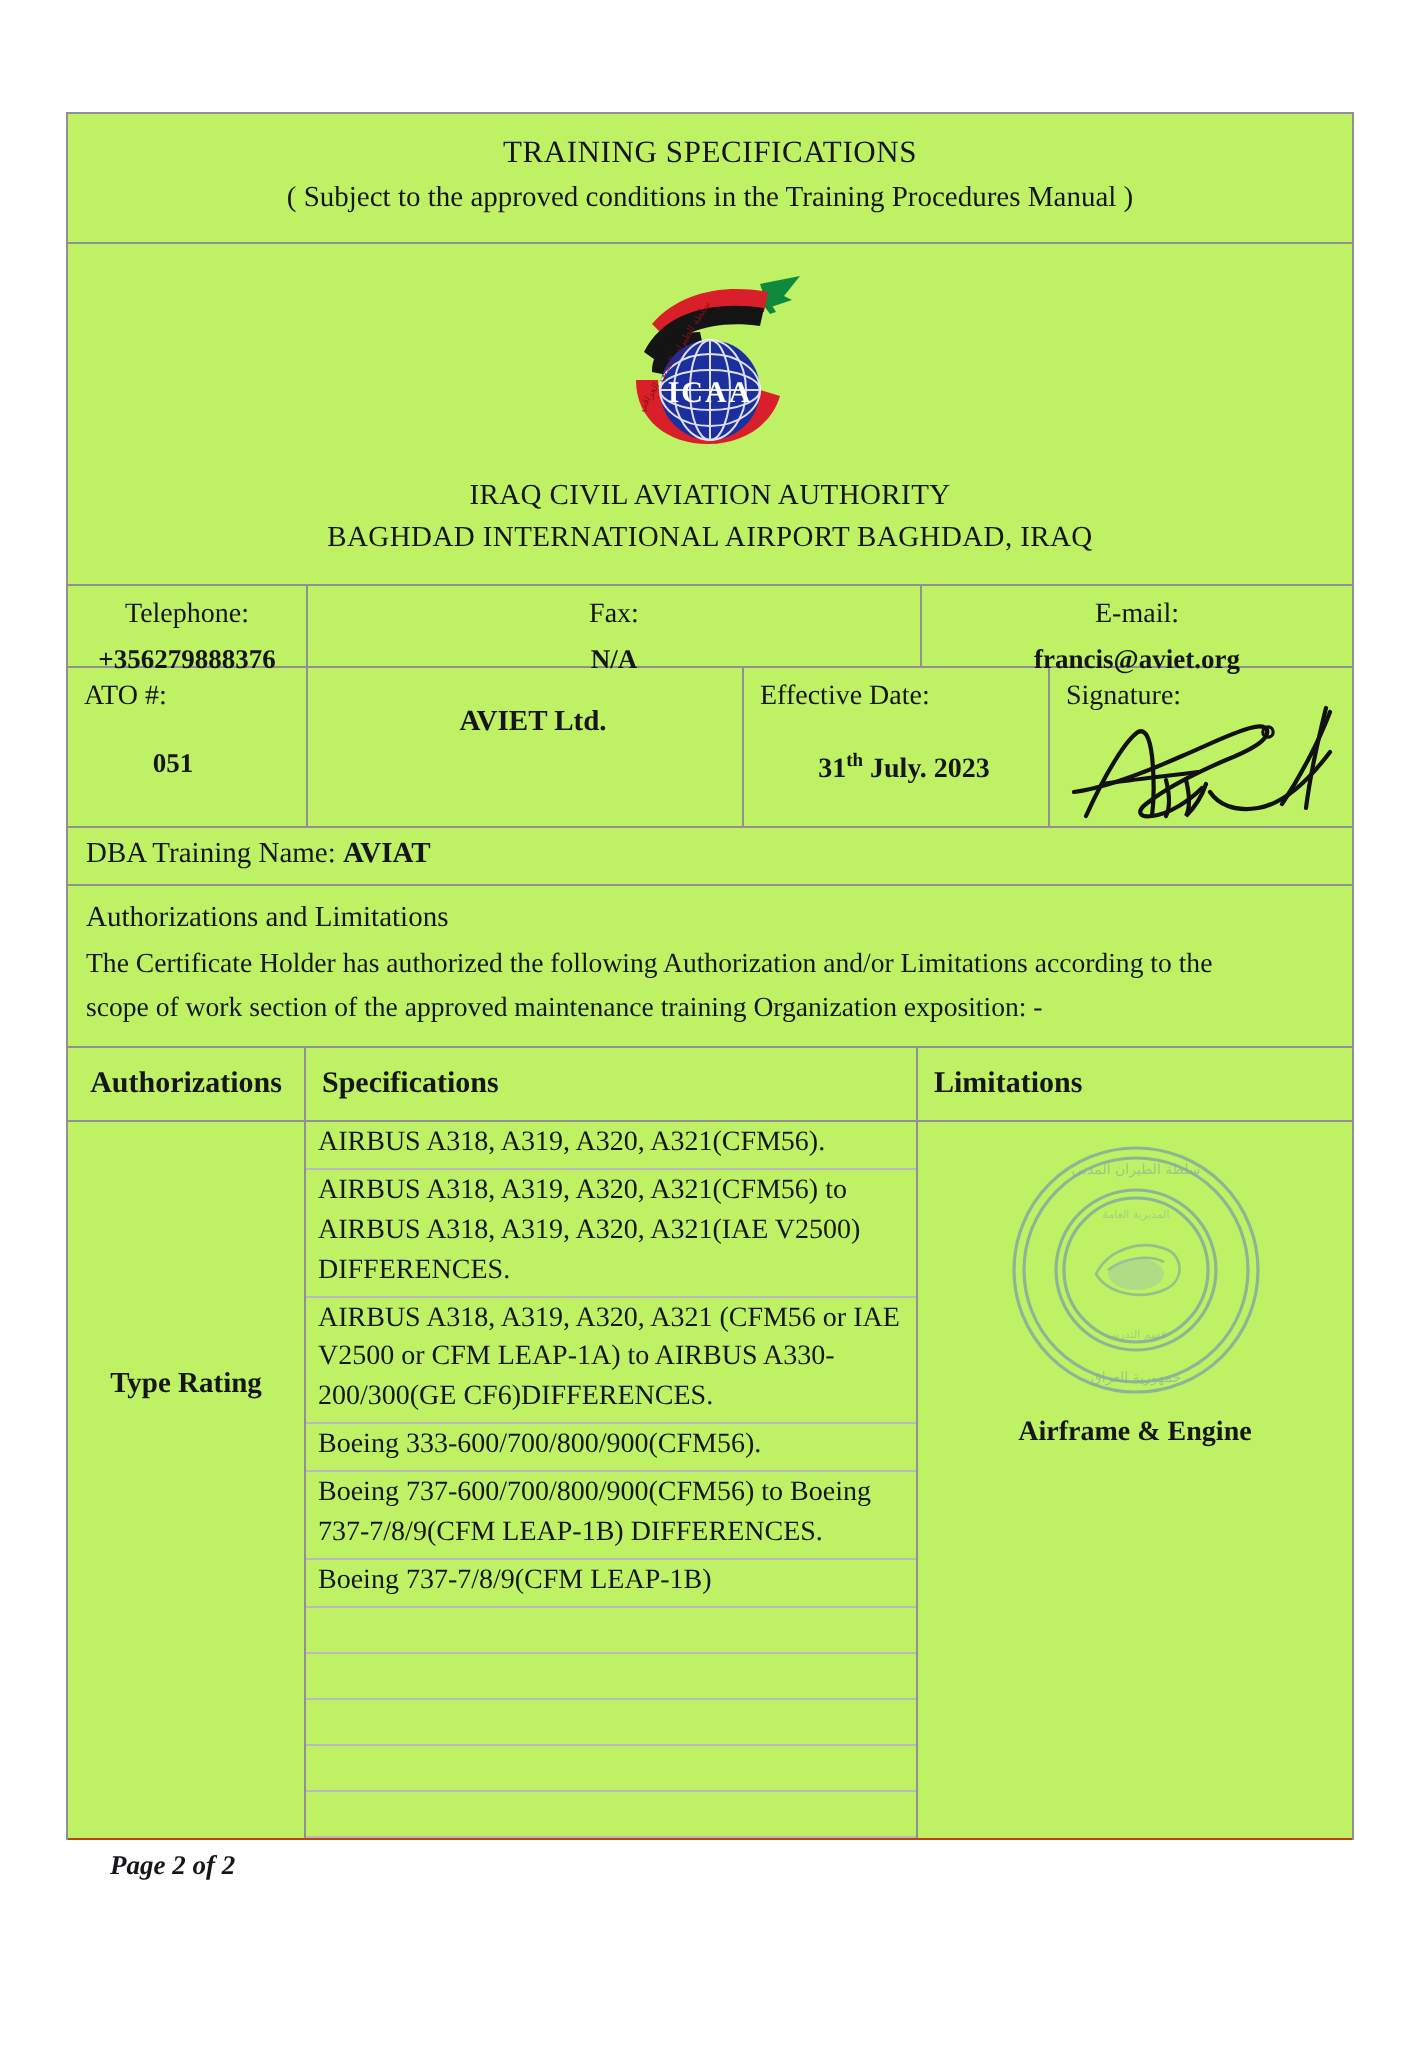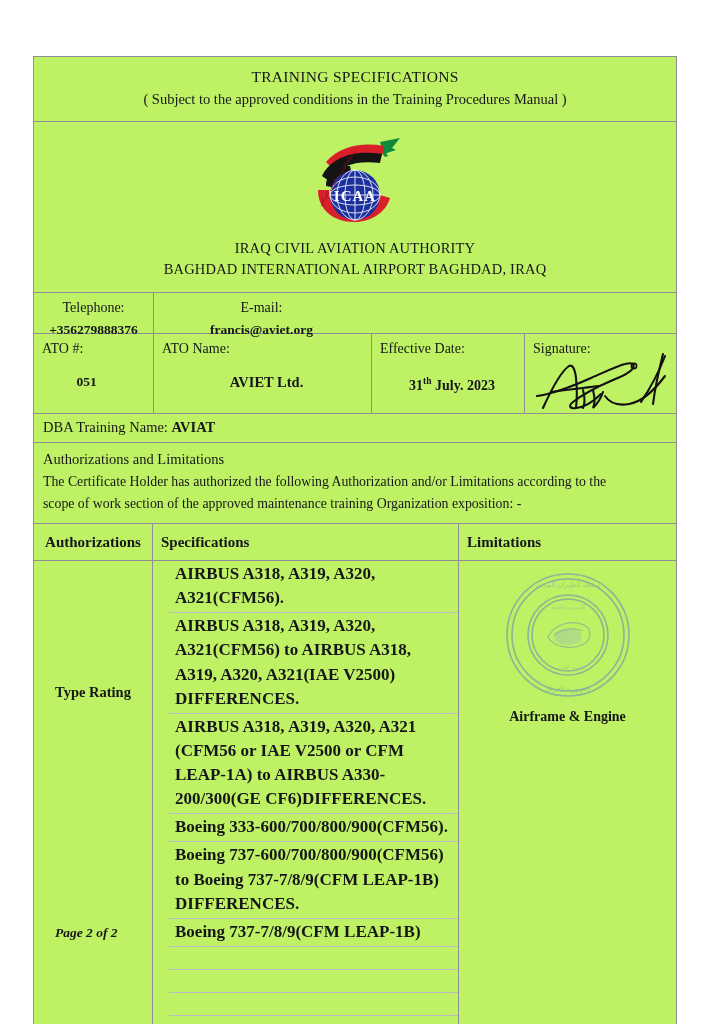--- a/index.html
+++ b/index.html
@@ -161,24 +161,23 @@
     align-items: center;
     padding-left: 8px;
   }
   .col-auth .th { justify-content: center; padding-left: 0; }
 
   .spec-body { }
   .spec-cell {
     border-bottom: 1px solid #b9b9bf;
     box-sizing: border-box;
     padding: 1px 4px 2px 6px;
-    font-size: 17px;
-    font-weight: bold;
+    font-size: 14px;
+    font-weight: normal;
     line-height: 1.42;
-    margin-left: 16px;
   }
   .spec-cell.empty { height: 23px; padding: 0; }
 
   .auth-label {
     position: absolute;
     left: 0; right: 0;
     top: 160px;
     text-align: center;
     font-weight: bold;
     font-size: 14.5px;
@@ -263,33 +262,36 @@
       </div>
       <div class="authority-line">IRAQ CIVIL AVIATION AUTHORITY</div>
       <div class="authority-line">BAGHDAD INTERNATIONAL AIRPORT BAGHDAD, IRAQ</div>
     </div>
 
     <div class="row contact">
       <div class="cell c-tel">
         <div class="lbl">Telephone:</div>
         <div class="valb">+356279888376</div>
       </div>
+      <div class="cell c-fax">
+        <div class="lbl">Fax:</div>
+        <div class="valb">N/A</div>
+      </div>
       <div class="cell c-mail">
         <div class="lbl">E-mail:</div>
         <div class="valb">francis@aviet.org</div>
       </div>
     </div>
 
     <div class="row ato">
       <div class="cell a-num">
         <div class="lbl">ATO #:</div>
         <div class="v">051</div>
       </div>
       <div class="cell a-name">
-        <div class="lbl">ATO Name:</div>
         <div class="v">AVIET Ltd.</div>
       </div>
       <div class="cell a-date">
         <div class="lbl">Effective Date:</div>
         <div class="v"><span>31</span><span class="sup">th</span><span> July. 2023</span></div>
       </div>
       <div class="cell a-sig">
         <div class="lbl">Signature:</div>
         <svg class="sig-draw" viewBox="0 0 175 70" xmlns="http://www.w3.org/2000/svg">
           <g fill="none" stroke="#111111" stroke-width="2.1" stroke-linecap="round">

